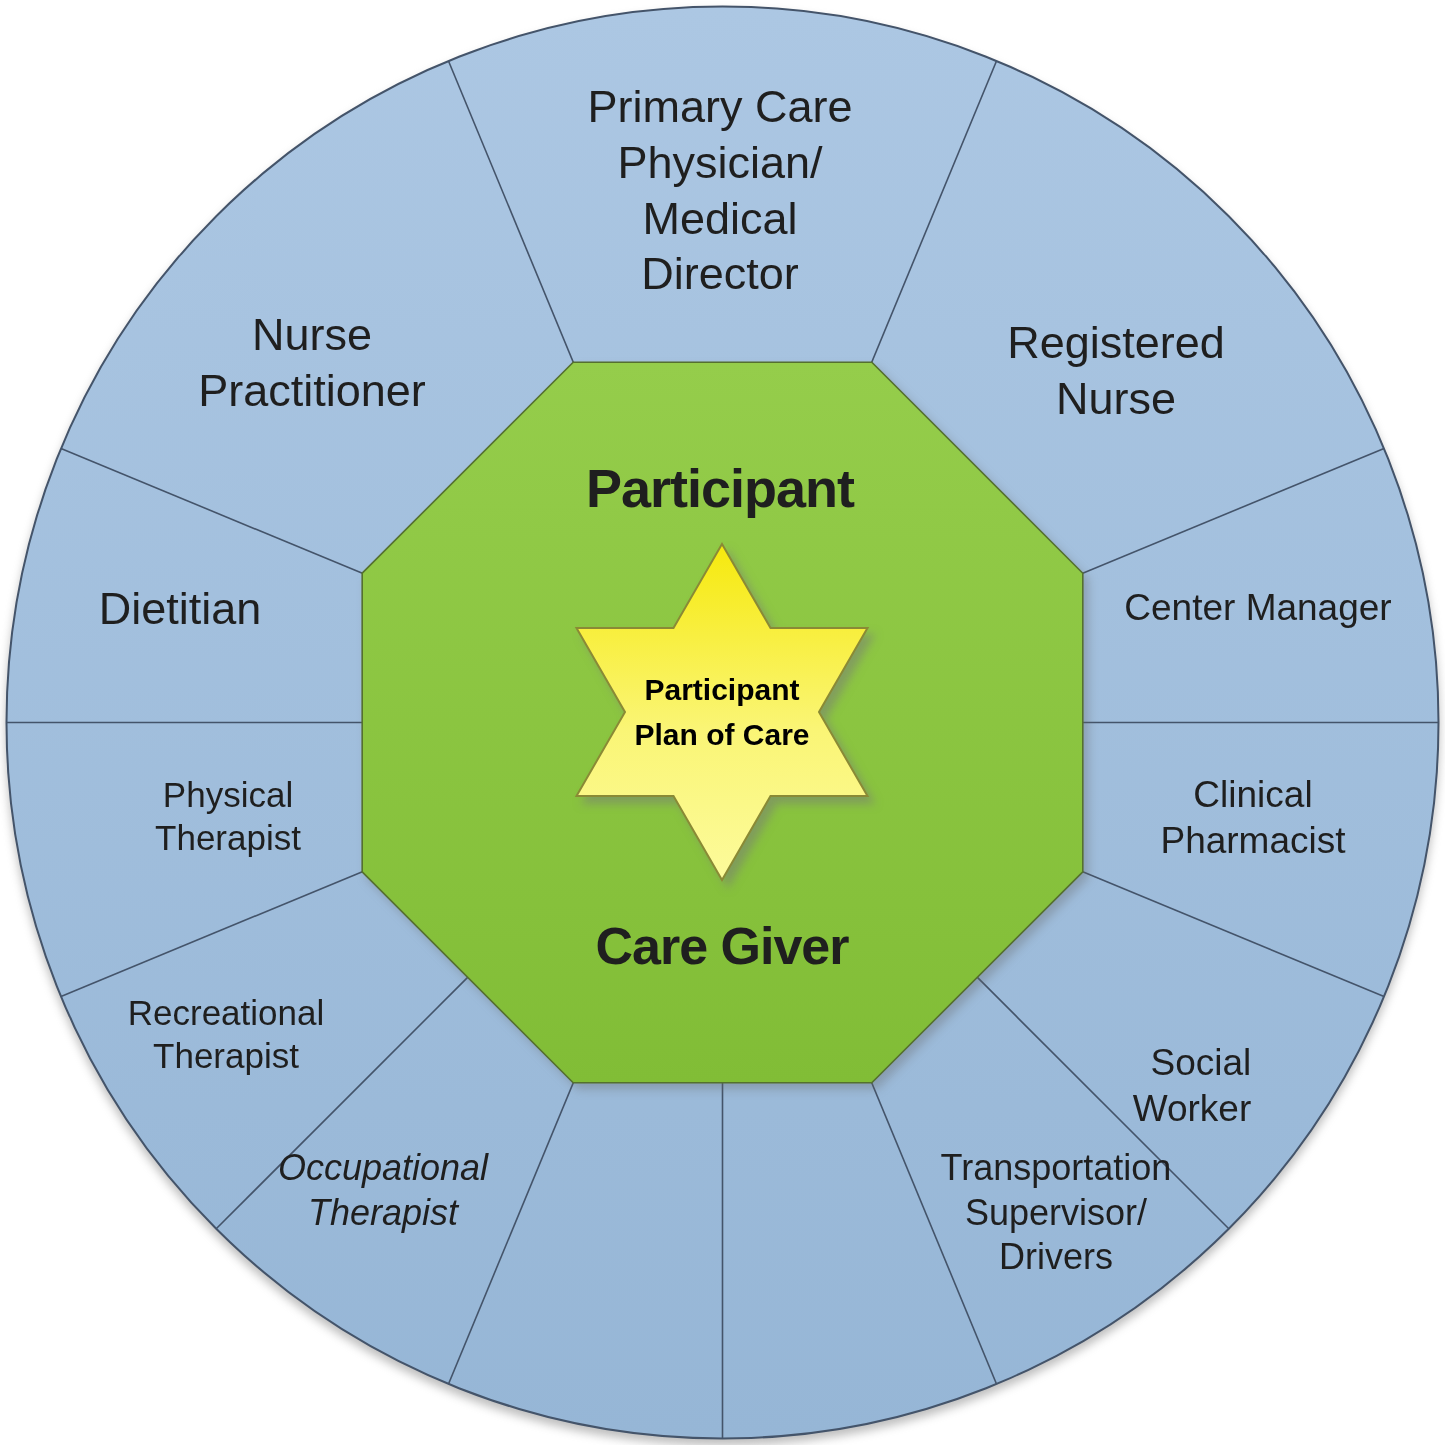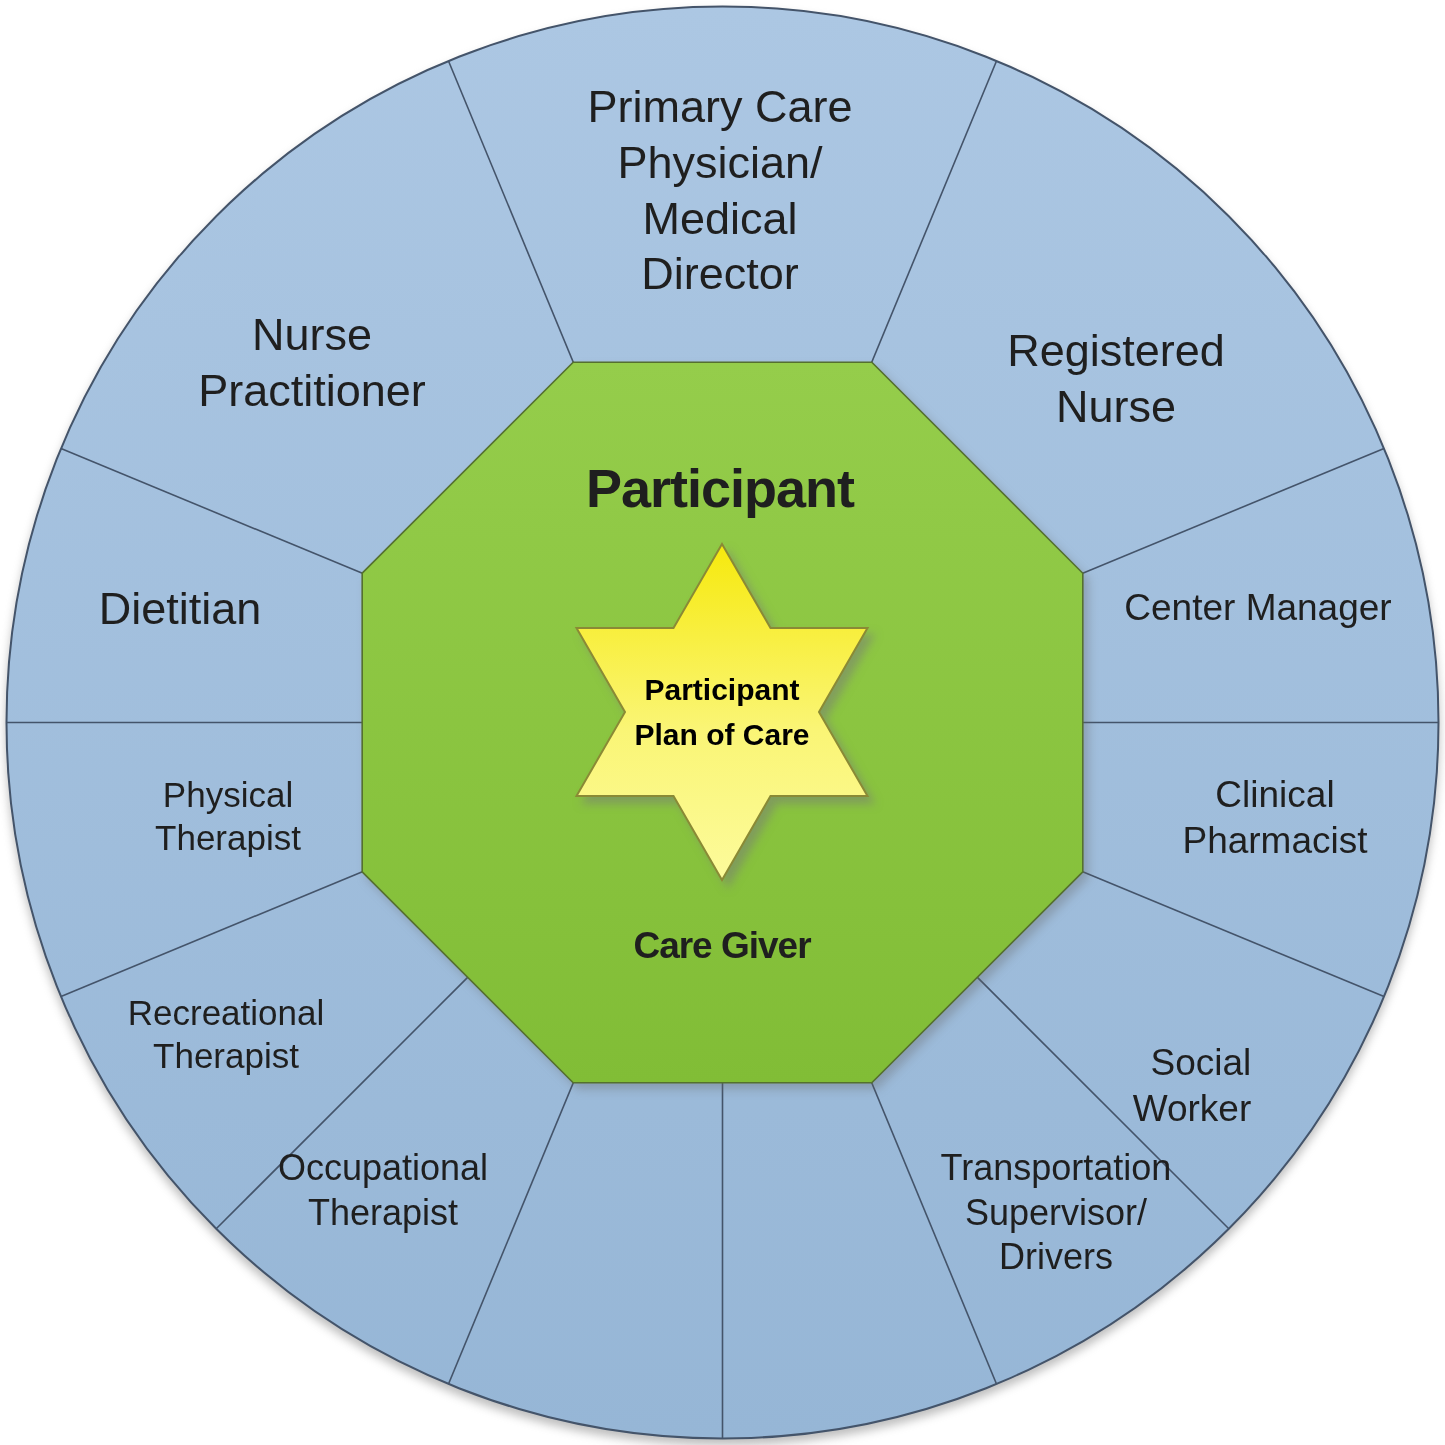--- a/index.html
+++ b/index.html
@@ -80,48 +80,48 @@
     <polygon class="star" points="722,544 673.5,628 576.5,628 625,712 576.5,796 673.5,796 722,880 770.5,796 867.5,796 819,712 867.5,628 770.5,628"></polygon>
   </svg>
 
   <div class="seg" style="left:720px;top:191px;font-size:45px;">
     <span>Primary Care</span>
     <span>Physician/</span>
     <span>Medical</span>
     <span>Director</span>
   </div>
 
-  <div class="seg" style="left:1116px;top:379px;font-size:45px;">
+  <div class="seg" style="left:1116px;top:371px;font-size:45px;">
     <span>Registered</span>
     <span>Nurse</span>
   </div>
 
   <div class="seg" style="left:1258px;top:608px;font-size:37px;">
     <span>Center Manager</span>
   </div>
 
-  <div class="seg" style="left:1253px;top:818px;font-size:37px;margin-left:22px;">
+  <div class="seg" style="left:1253px;top:818px;font-size:37px;">
     <span>Clinical</span>
     <span>Pharmacist</span>
   </div>
 
   <div class="seg" style="left:1192px;top:1086px;font-size:37px;text-align:right;">
     <span>Social</span>
     <span>Worker</span>
   </div>
 
   <div class="seg" style="left:1056px;top:1213px;font-size:36px;">
     <span>Transportation</span>
     <span>Supervisor/</span>
     <span>Drivers</span>
   </div>
 
 
 
-  <div class="seg" style="left:383px;top:1191px;font-size:36px;">
+  <div class="seg" style="left:383px;top:1191px;font-size:36px;font-style:italic;">
     <span>Occupational</span>
     <span>Therapist</span>
   </div>
 
   <div class="seg" style="left:226px;top:1034px;font-size:35px;">
     <span>Recreational</span>
     <span>Therapist</span>
   </div>
 
   <div class="seg" style="left:228px;top:816px;font-size:35px;">
@@ -134,21 +134,21 @@
   </div>
 
   <div class="seg" style="left:312px;top:363px;font-size:45px;">
     <span>Nurse</span>
     <span>Practitioner</span>
   </div>
 
   <div class="seg hd" style="left:720px;top:488px;font-size:54px;">
     <span>Participant</span>
   </div>
-  <div class="seg hd" style="left:722px;top:946px;font-size:37px;">
+  <div class="seg hd" style="left:722px;top:946px;font-size:52px;">
     <span>Care Giver</span>
   </div>
 
   <div class="star-label" style="left:722px;top:712px;font-size:30px;">
     <span style="display:block;">Participant</span>
     <span style="display:block;">Plan of Care</span>
   </div>
 
 </div>
 

